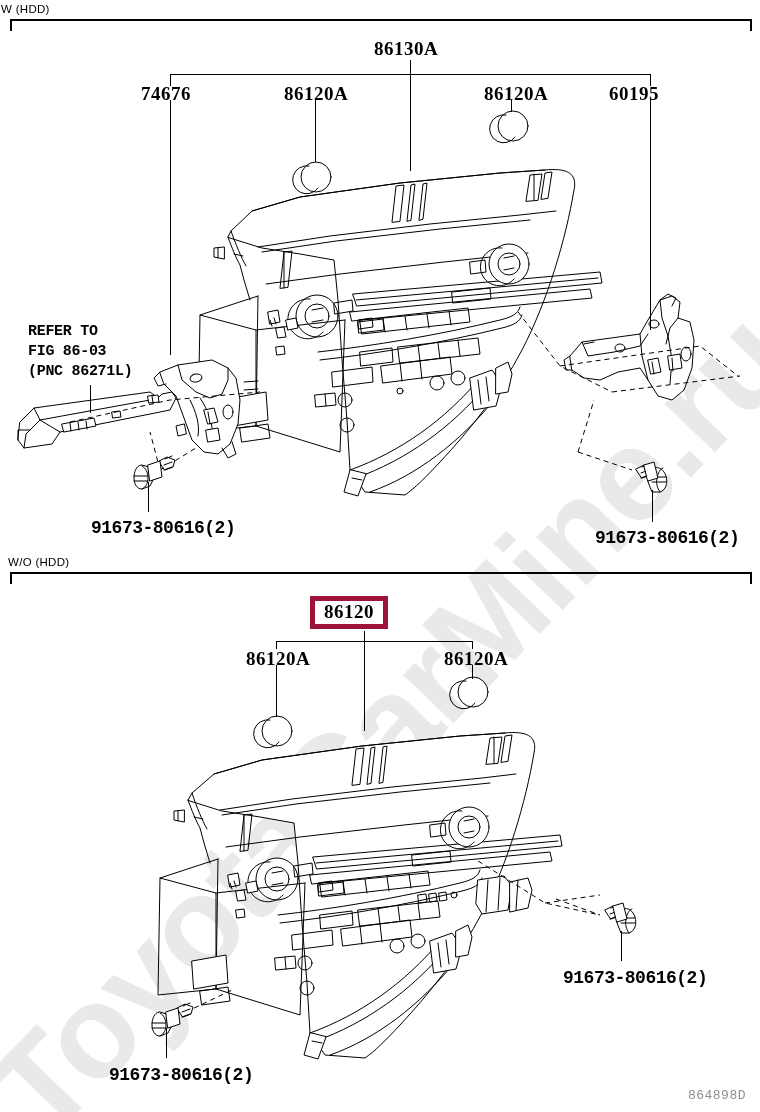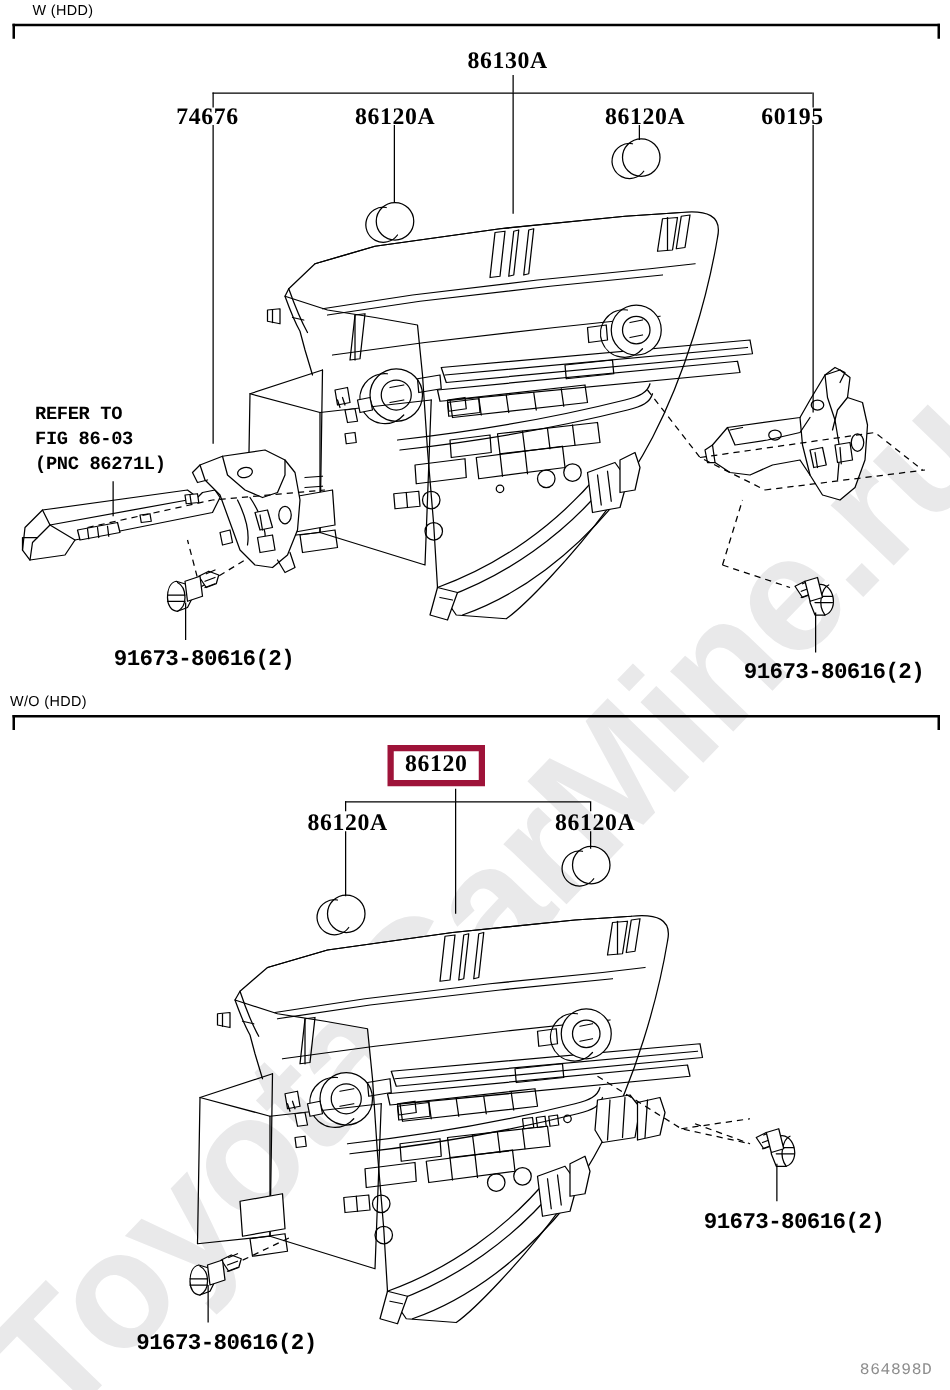--- a/index.html
+++ b/index.html
@@ -112,21 +112,21 @@
   .stw{fill:#fff;stroke:#000;stroke-width:1;stroke-linejoin:round;stroke-linecap:round;}
   .dash{fill:none;stroke:#000;stroke-width:1;stroke-dasharray:5 4;}
 </style>
 </head>
 <body>
 
 <div id="watermark">
   <div id="wm-main" class="wm-text">ToyotaCarMine.ru</div>
 </div>
 
-<div class="section-label" style="left:26px;top:3px;">W (HDD)</div>
+<div class="section-label" style="left:1px;top:3px;">W (HDD)</div>
 
 <div class="frame-line" style="left:10px;top:19px;width:742px;height:2px;"></div>
 <div class="frame-line" style="left:10px;top:19px;width:2px;height:12px;"></div>
 <div class="frame-line" style="left:750px;top:19px;width:2px;height:12px;"></div>
 
 <div class="pn" style="left:374px;top:38px;">86130A</div>
 
 <div class="pn" style="left:141px;top:83px;">74676</div>
 
 <div class="pn" style="left:284px;top:83px;">86120A</div>

